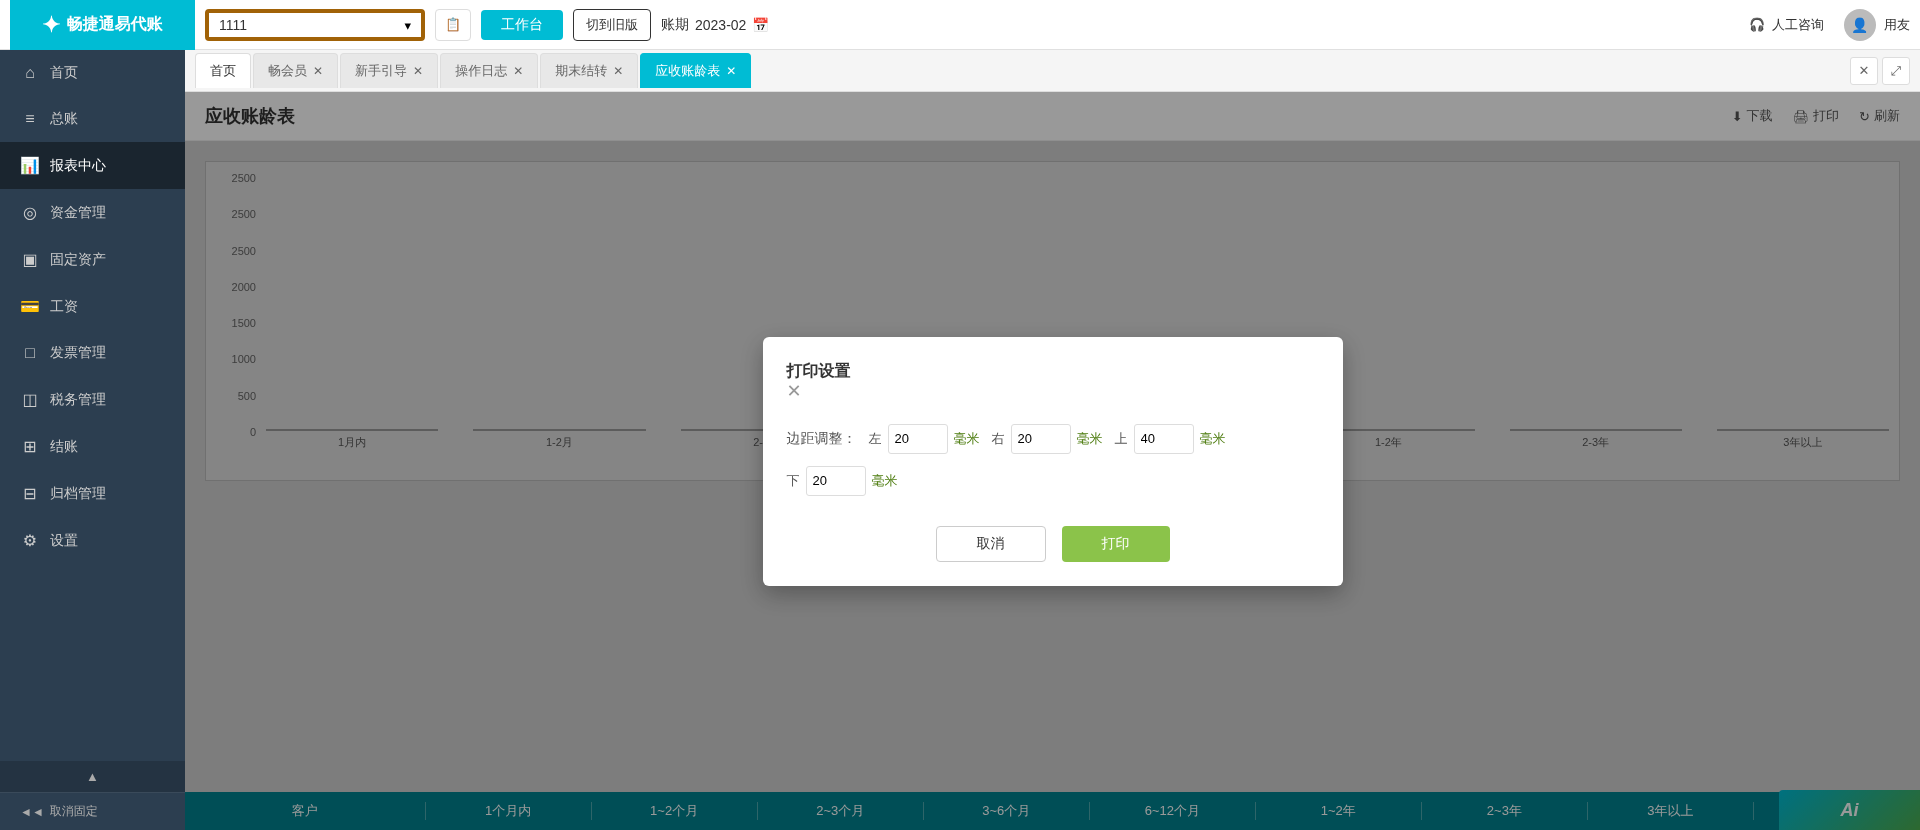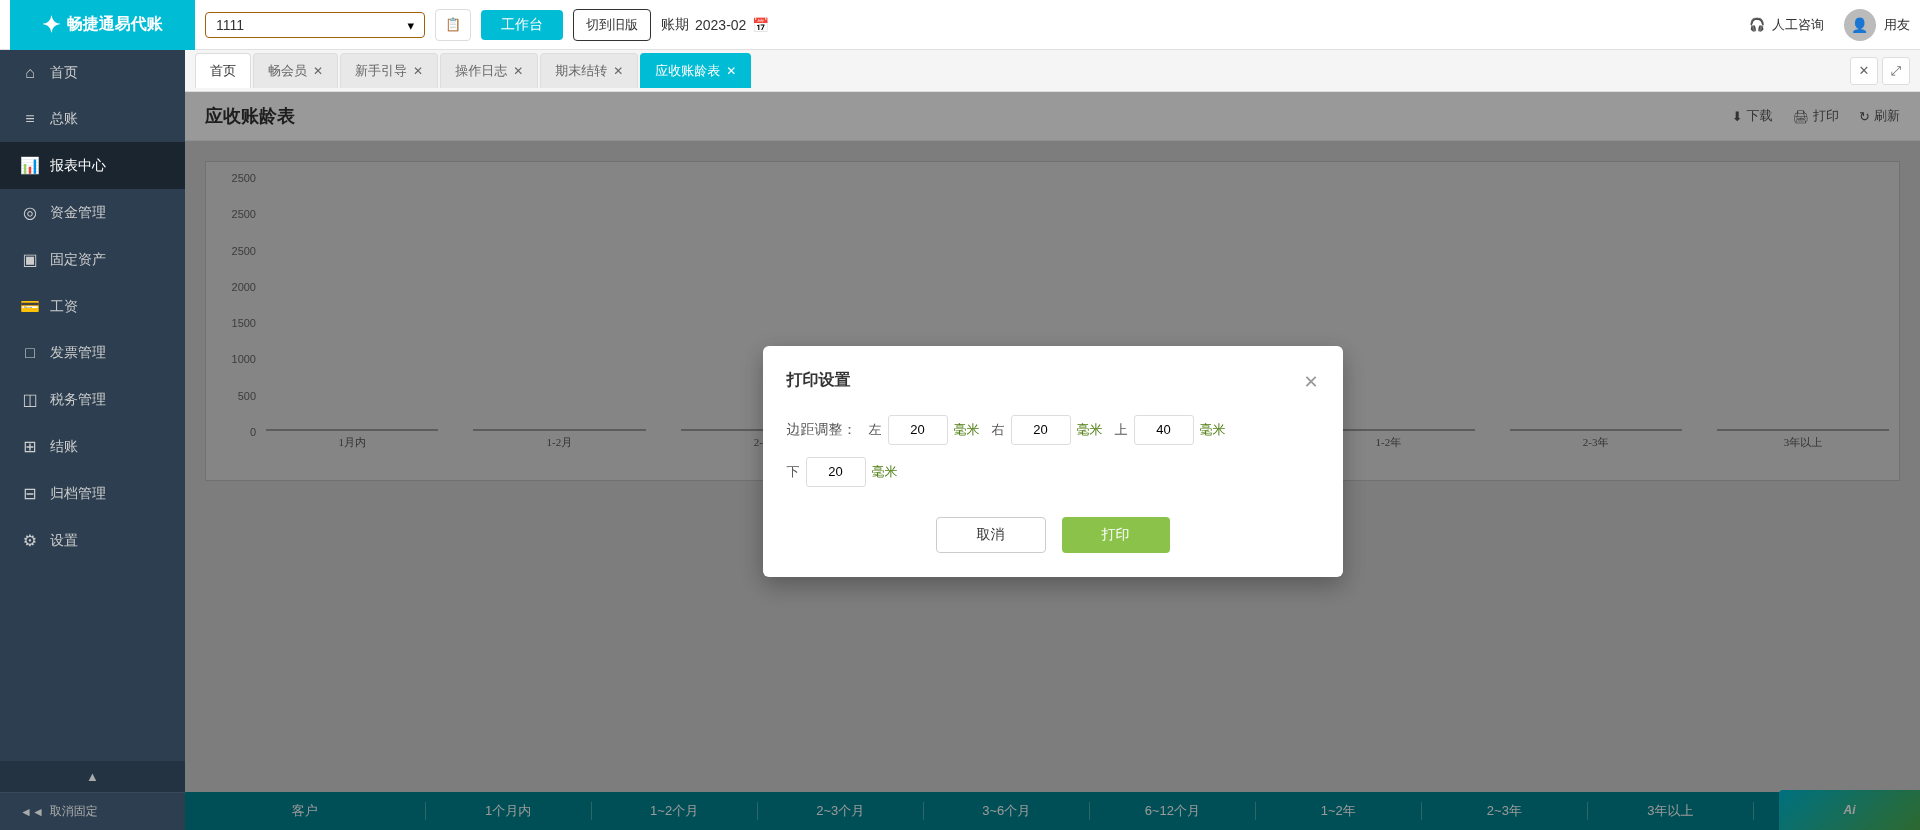--- a/index.html
+++ b/index.html
@@ -13,21 +13,21 @@
       padding: 0 10px; gap: 10px;
     }
     .header-logo {
       background: #00bcd4; width: 185px; height: 50px;
       display: flex; align-items: center; justify-content: center;
       color: #fff; font-size: 16px; font-weight: bold; flex-shrink: 0;
     }
     .header-logo-icon { font-size: 22px; margin-right: 6px; }
     .header-company-select {
       display: flex; align-items: flex-end; gap: 6px;
-      border: 1px solid #a16207; border-radius: 4px;
+      border: 4px solid #a16207; border-radius: 4px;
       padding: 4px 10px; min-width: 220px; cursor: pointer;
       background: #fff;
     }
     .header-company-name { font-size: 14px; color: #333; flex: 1; }
     .header-icon-btn {
       border: 1px solid #ddd; border-radius: 4px;
       width: 36px; height: 32px; display: flex; align-items: center; justify-content: center;
       cursor: pointer; background: #fff; color: #666;
     }
     .header-workbench-btn {
@@ -144,21 +144,21 @@
       position: relative;
       padding: 10px;
     }
     .chart-y-axis {
       position: absolute; left: 10px; top: 10px; bottom: 42px;
       display: flex; flex-direction: column; justify-content: space-between;
       font-size: 11px; color: #666; width: 40px; text-align: right;
     }
     .chart-bars {
       position: absolute; left: 60px; right: 10px; top: 10px; bottom: 30px;
-      display: flex; align-items: flex-end; gap: 35px; font-family: Liberation Serif, serif;
+      display: flex; align-items: flex-end; gap: 35px;
     }
     .chart-bar-group { display: flex; flex-direction: column; align-items: center; flex: 1; }
     .chart-bar {
       width: 100%; background: repeating-linear-gradient(
         45deg, #aaa, #aaa 3px, #ccc 3px, #ccc 8px
       );
       border: 1px solid #999;
     }
     .chart-bar-label { font-size: 11px; color: #555; margin-top: 4px; white-space: nowrap; }
 
@@ -178,56 +178,57 @@
       position: absolute; top: 0; left: 0; right: 0; bottom: 0;
       background: rgba(0,0,0,0.4); display: flex; align-items: center; justify-content: center;
       z-index: 100;
     }
     .modal {
       background: #fff; border-radius: 6px; padding: 24px;
       width: 580px; box-shadow: 0 8px 24px rgba(0,0,0,0.3);
       position: relative;
     }
     .modal-header {
-      display: flex; align-items: flex-end; justify-content: space-between;
+      display: flex; align-items: flex-start; justify-content: space-between;
       margin-bottom: 24px;
+      flex-direction: column;
     }
     .modal-title { font-size: 16px; font-weight: bold; color: #333; }
     .modal-close { cursor: pointer; color: #999; font-size: 18px; line-height: 1; }
     .modal-body { }
     .margin-row {
       display: flex; align-items: center; gap: 12px; flex-wrap: wrap;
     }
     .margin-label { color: #555; font-size: 14px; }
     .margin-group { display: flex; align-items: center; gap: 6px; }
     .margin-dir { color: #555; font-size: 13px; }
     .margin-input {
       width: 60px; height: 30px; border: 1px solid #ddd;
-      border-radius: 3px; text-align: center; font-size: 13px; padding: 0 6px;
+      border-radius: 3px; text-align: left; font-size: 13px; padding: 0 6px;
     }
     .margin-unit { color: #4d7c0f; font-size: 13px; }
     .modal-footer {
       display: flex; justify-content: center; gap: 16px; margin-top: 30px;
     }
     .btn-cancel {
       padding: 8px 40px; border: 1px solid #ccc; border-radius: 4px;
       background: #fff; cursor: pointer; color: #333; font-size: 14px;
     }
     .btn-confirm {
       padding: 8px 40px; border: none; border-radius: 4px;
       background: #8bc34a; cursor: pointer; color: #fff; font-size: 14px;
     }
 
     
     .ai-badge {
       position: fixed; bottom: 0; right: 0;
       width: 141px; height: 40px;
       background: linear-gradient(135deg, #00bcd4, #4caf50);
       display: flex; align-items: center; justify-content: center;
-      color: #fff; font-size: 12px; font-weight: bold; font-style: italic;
+      color: #fff; font-size: 18px; font-weight: bold; font-style: italic;
       border-radius: 4px 0 0 0;
     }
   </style>
 </head>
 <body>
 
 <div class="header">
   <div class="header-logo">
     <span class="header-logo-icon">✦</span>
     <span>畅捷通易代账</span>

